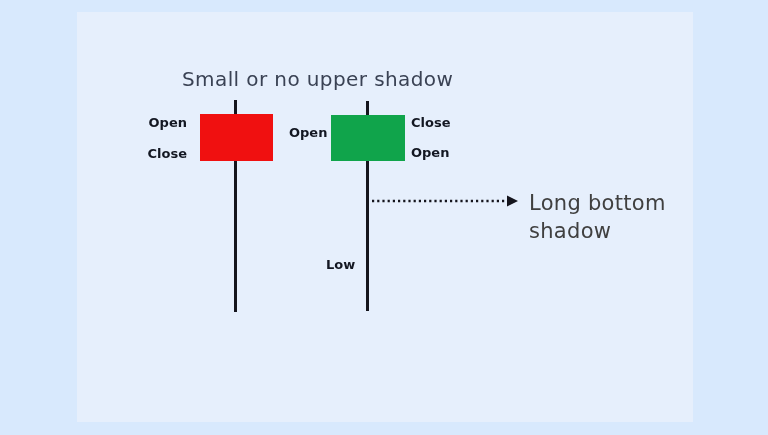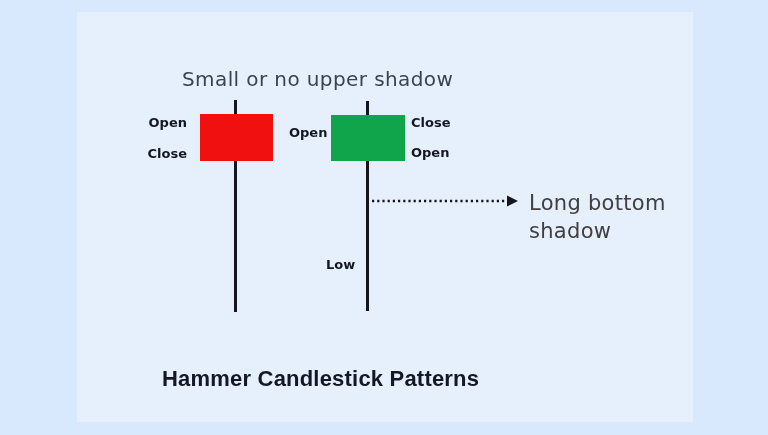--- a/index.html
+++ b/index.html
@@ -102,15 +102,14 @@
   <div class="small-label lbl-close-green">Close</div>
   <div class="small-label lbl-open-green">Open</div>
 
   <svg class="arrow-svg" viewBox="0 0 150 16" xmlns="http://www.w3.org/2000/svg">
     <line x1="2" y1="8" x2="137" y2="8" stroke="#15151d" stroke-width="2.4" stroke-dasharray="2.2,3"></line>
     <polygon points="137,2.5 148,8 137,13.5" fill="#15151d"></polygon>
   </svg>
 
   <div class="long-shadow-label">Long bottom shadow</div>
 
-  <div class="diagram-title">Hammer Candlestick Patterns</div>
 
 </div>
 
 </body></html>

